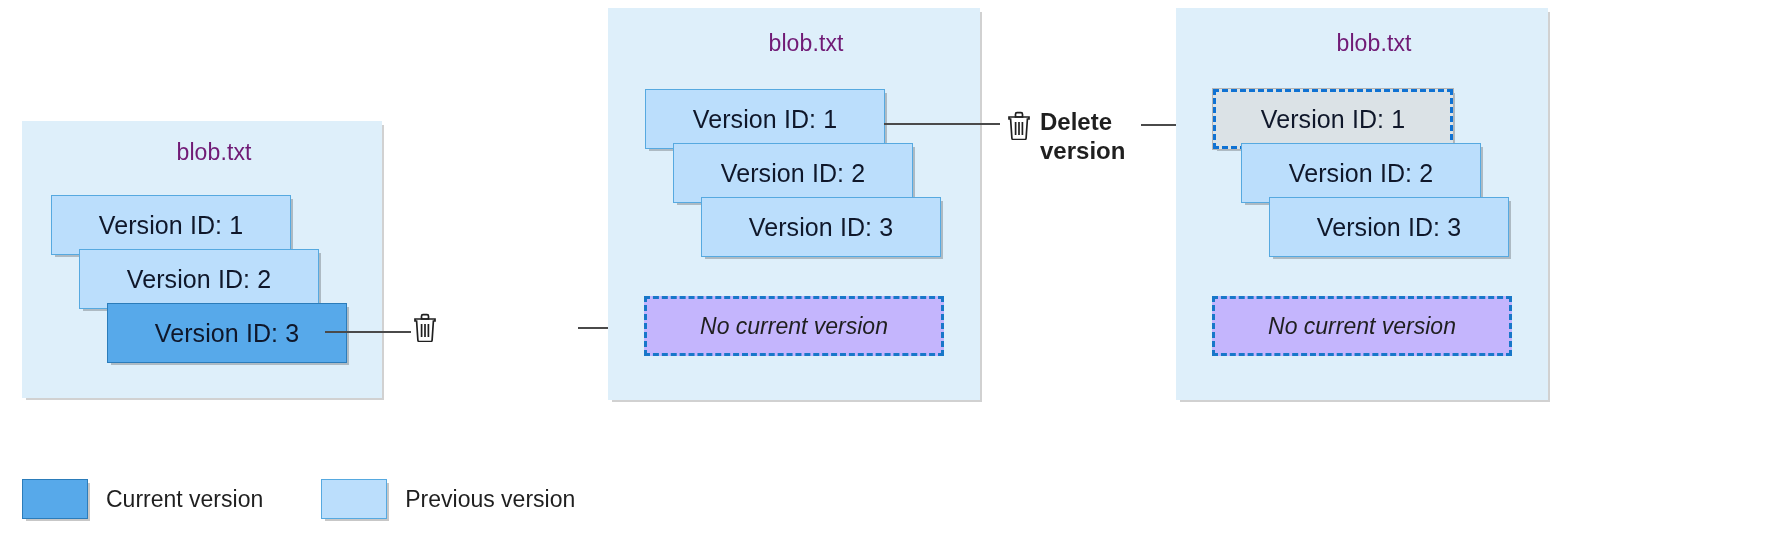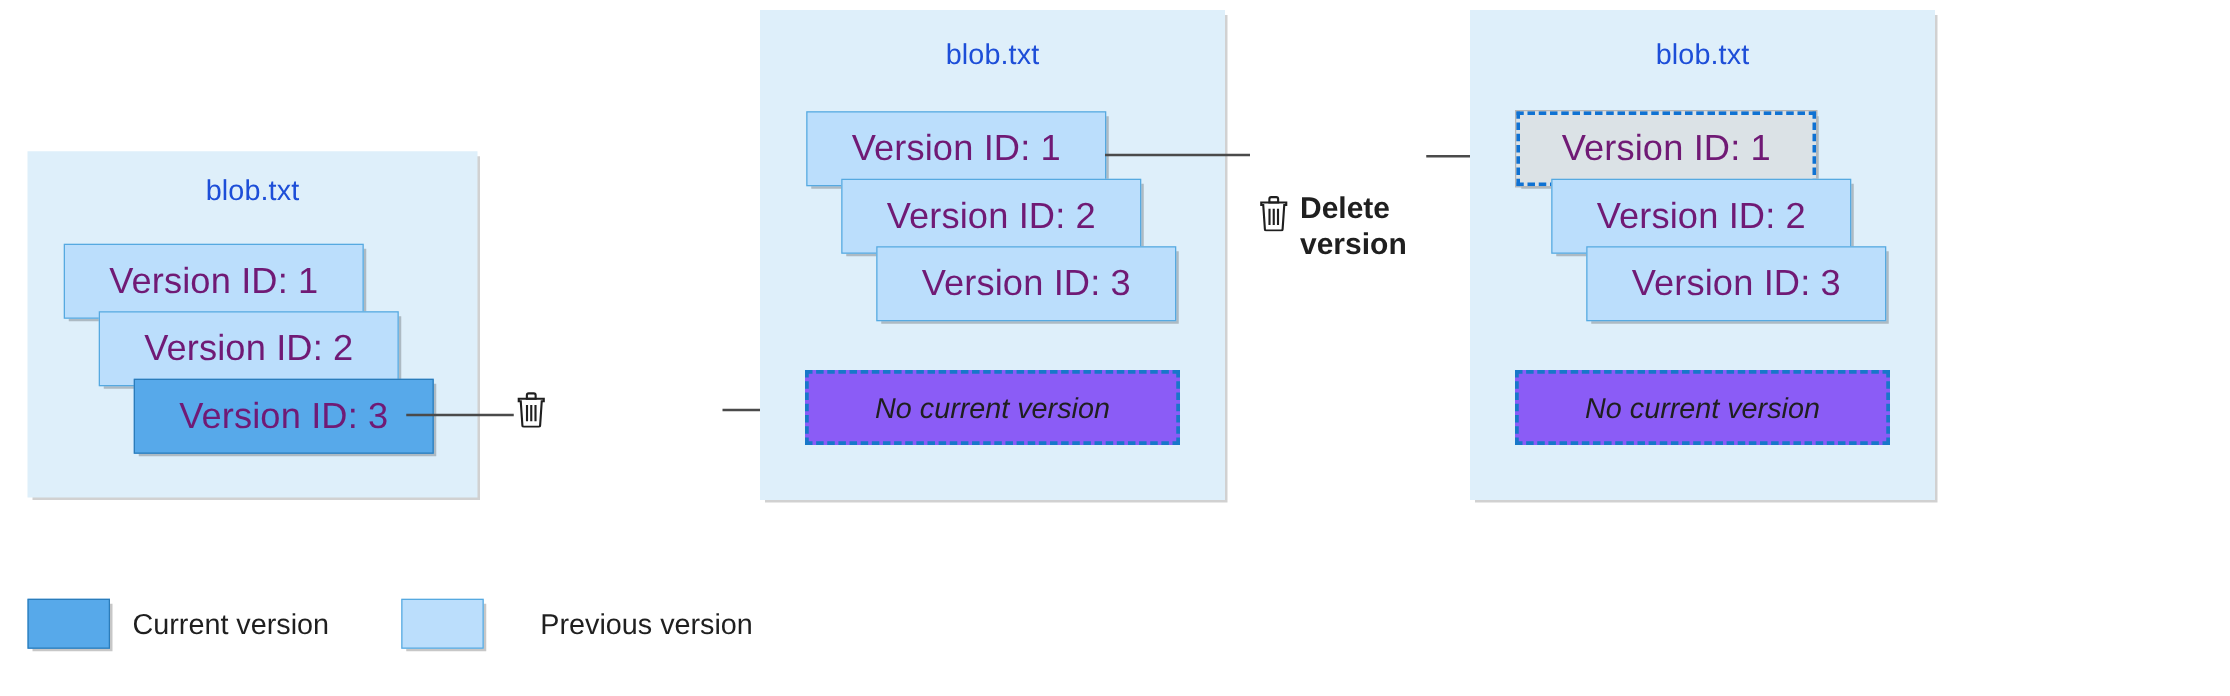--- a/index.html
+++ b/index.html
@@ -20,33 +20,34 @@
     position: absolute;
     background: #deeffa;
     box-shadow: 3px 3px 0 -1px rgba(0,0,0,0.18);
   }
   .panel-title {
     position: absolute;
     left: 0;
     width: 100%;
     text-align: center;
     font-size: 23px;
-    color: #1d4ed8;
+    color: #701a75;
     letter-spacing: .1px;
+    padding-left: 12px;
   }
 
   
   .vbox {
     position: absolute;
     box-sizing: border-box;
     display: flex;
     align-items: center;
     justify-content: center;
-    font-size: 29px;
-    color: #701a75;
+    font-size: 25px;
+    color: #0f172a;
     letter-spacing: .1px;
     box-shadow: 3px 3px 0 -1px rgba(0,0,0,0.22);
   }
   .vbox.previous {
     background: #bbdefc;
     border: 1px solid #56a9e0;
   }
   .vbox.current {
     background: #57a9ea;
     border: 1px solid #2b7cba;
@@ -54,21 +55,21 @@
   .vbox.softdeleted {
     background: #dbe2e6;
     border: 3px dashed #0f72d3;
     outline: 1px solid #b5b5b5;
   }
 
   
   .nocurrent {
     position: absolute;
     box-sizing: border-box;
-    background: #8b5cf6;
+    background: #c4b5fd;
     border: 3px dashed #1877c9;
     display: flex;
     align-items: center;
     justify-content: center;
     font-size: 23px;
     font-style: italic;
     color: #1f1f1f;
   }
 
   
@@ -191,21 +192,21 @@
     <span>Version ID: 3</span>
   </div>
 
   <div class="nocurrent" style="left:36px; top:288px; width:300px; height:60px;">
     <span>No current version</span>
   </div>
 </div>
 
 <div class="connector" style="left:884px; top:123px; width:116px;"></div>
 
-<div class="action" style="left:1006px; top:108px;margin-top:45px;">
+<div class="action" style="left:1006px; top:108px;">
   <span class="trash-icon">
     <svg width="26" height="30" viewBox="0 0 26 30" aria-hidden="true">
       <path d="M3 7 h20 v2 h-1.6 l-1.3 19.2 a1.4 1.4 0 0 1 -1.4 1.3 H7.3 a1.4 1.4 0 0 1 -1.4 -1.3 L4.6 9 H3 z" fill="none" stroke="#1f1f1f" stroke-width="1.7"></path>
       <path d="M9.5 4.2 a1.5 1.5 0 0 1 1.5 -1.5 h4 a1.5 1.5 0 0 1 1.5 1.5 V7 h-7 z" fill="none" stroke="#1f1f1f" stroke-width="1.7"></path>
       <line x1="9.6" y1="12" x2="9.6" y2="25" stroke="#1f1f1f" stroke-width="1.7"></line>
       <line x1="13" y1="12" x2="13" y2="25" stroke="#1f1f1f" stroke-width="1.7"></line>
       <line x1="16.4" y1="12" x2="16.4" y2="25" stroke="#1f1f1f" stroke-width="1.7"></line>
     </svg>
   </span>
   <span class="action-text">Delete
@@ -231,17 +232,17 @@
   <div class="nocurrent" style="left:36px; top:288px; width:300px; height:60px;">
     <span>No current version</span>
   </div>
 </div>
 
 <div class="legend">
   <div class="legend-item">
     <span class="swatch current"></span>
     <span class="legend-label">Current version</span>
   </div>
-  <div class="legend-item" style="margin-left:28px;gap:27px;">
+  <div class="legend-item" style="margin-left:28px;">
     <span class="swatch previous"></span>
     <span class="legend-label">Previous version</span>
   </div>
 </div>
 
 </body></html>

